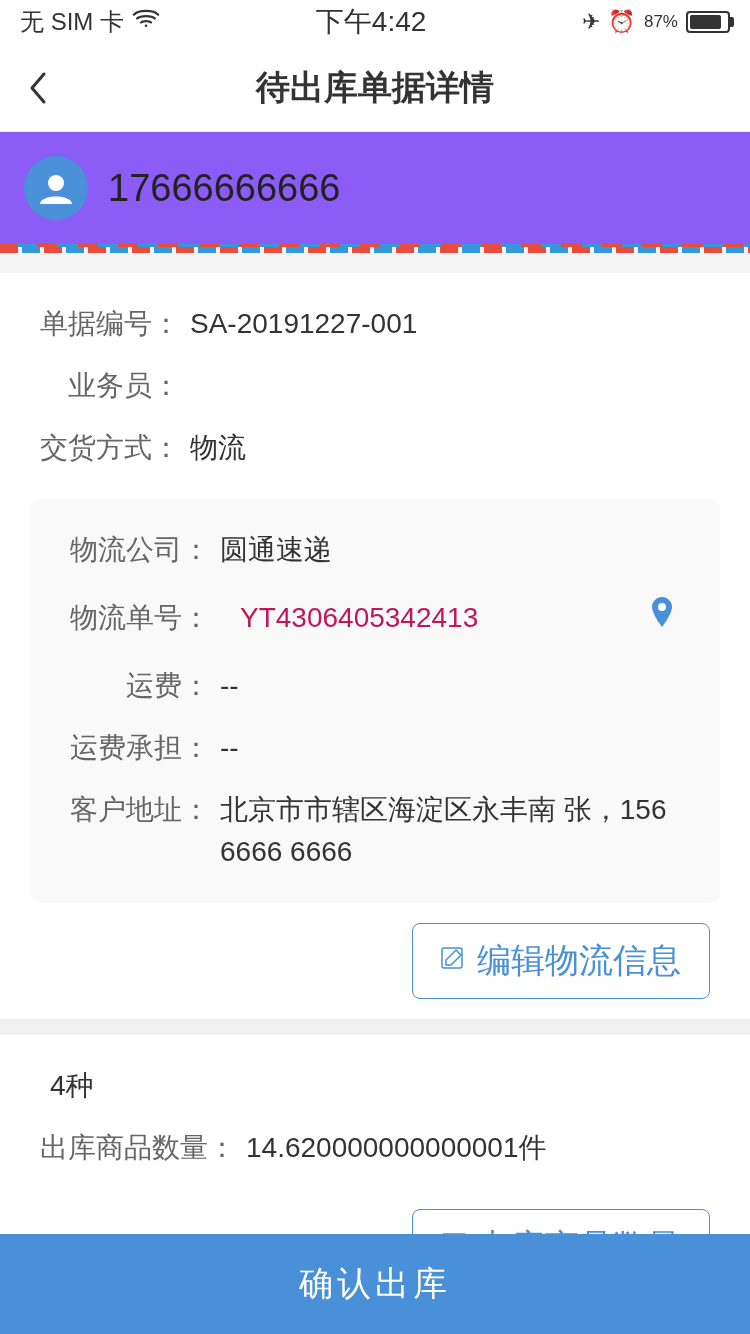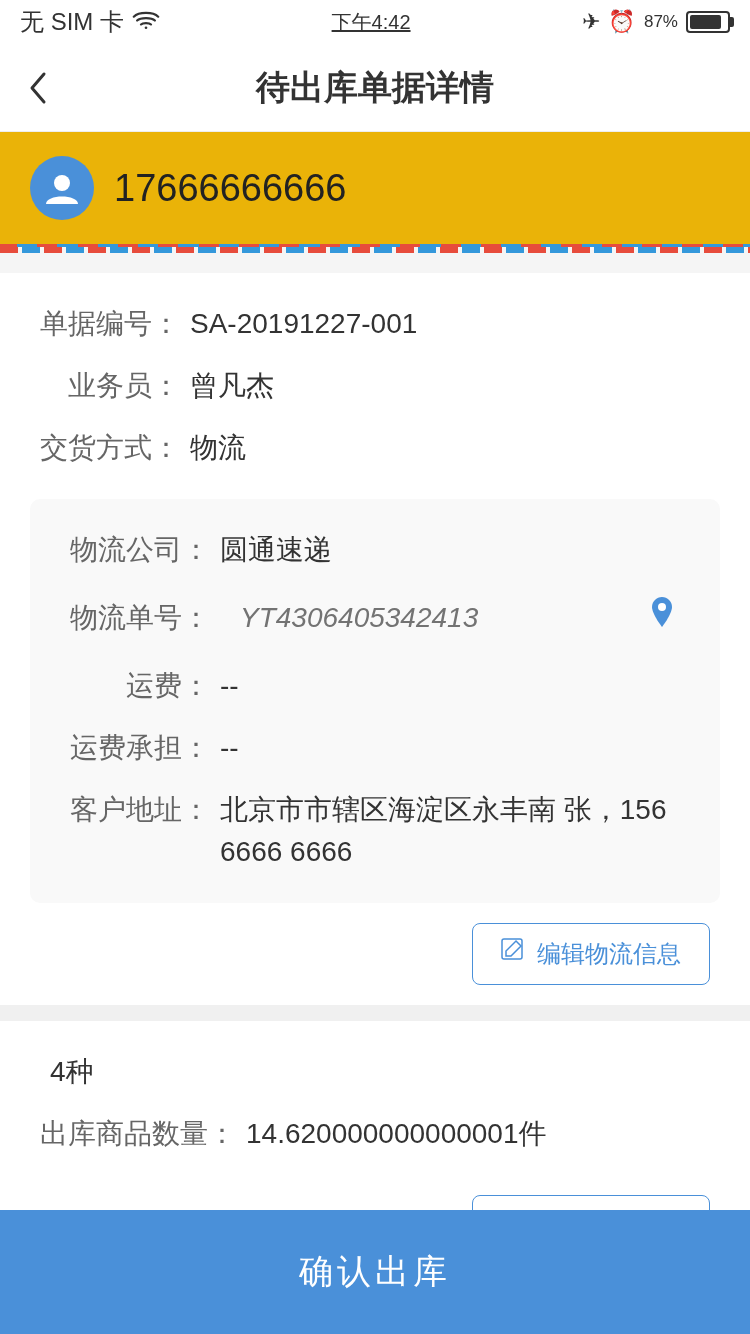--- a/index.html
+++ b/index.html
@@ -21,28 +21,26 @@
       background: #fff;
       display: flex;
       align-items: center;
       justify-content: space-between;
       padding: 0 20px;
       font-size: 24px;
       color: #333;
     }
     .status-left {
       display: flex;
-      align-items: center;
       gap: 8px;
       font-size: 24px;
     }
     .status-center {
-      font-size: 20px;
+      font-size: 28px;
       font-weight: 500;
-      text-decoration: underline;
     }
     .status-right {
       display: flex;
       align-items: center;
       gap: 8px;
       font-size: 24px;
     }
     .battery-bar {
       width: 44px;
       height: 22px;
@@ -92,22 +90,22 @@
       align-items: center;
     }
     .nav-title {
       font-size: 34px;
       font-weight: 600;
       color: #333;
     }
 
     
     .customer-header {
-      background: #eab308;
-      padding: 24px 30px;
+      background: #8b5cf6;
+      padding: 24px 24px;
       display: flex;
       align-items: center;
       gap: 20px;
       border-bottom: 3px solid transparent;
       border-image: repeating-linear-gradient(
         90deg,
         #e74c3c 0px, #e74c3c 20px,
         #3498db 20px, #3498db 40px
       ) 3;
     }
@@ -165,22 +163,21 @@
       min-width: 140px;
       text-align: right;
       flex-shrink: 0;
     }
     .info-value {
       color: #333;
       flex: 1;
       padding-left: 10px;
     }
     .info-value.blue-link {
-      color: #737373;
-      font-style: italic;
+      color: #be185d;
     }
 
     
     .logistics-card {
       background: #f9f9f9;
       border-radius: 10px;
       margin: 0 0 0 0;
       padding: 30px 40px;
     }
     .tracking-row {
@@ -199,21 +196,21 @@
       align-items: center;
       justify-content: flex-end;
       padding: 20px 40px;
       background: #fff;
     }
     .btn-outline {
       border: 1.5px solid #4a90d9;
       border-radius: 8px;
       padding: 14px 28px;
       color: #4a90d9;
-      font-size: 24px;
+      font-size: 34px;
       background: #fff;
       cursor: pointer;
       display: flex;
       align-items: center;
       gap: 10px;
     }
 
     
     .section-sep {
       height: 16px;
@@ -234,21 +231,21 @@
       padding: 20px 40px 30px;
       background: #fff;
     }
 
     
     .confirm-bar {
       position: fixed;
       bottom: 0;
       left: 0;
       width: 750px;
-      height: 124px;
+      height: 100px;
       background: #4a90d9;
       display: flex;
       align-items: center;
       justify-content: center;
       cursor: pointer;
     }
     .confirm-btn-text {
       color: #fff;
       font-size: 34px;
       font-weight: 500;
@@ -311,21 +308,20 @@
 
   <div class="dashed-divider"></div>
 
   <div class="section">
     <div class="info-row">
       <span class="info-label">单据编号：</span>
       <span class="info-value">SA-20191227-001</span>
     </div>
     <div class="info-row">
       <span class="info-label">业务员：</span>
-      <span class="info-value">曾凡杰</span>
     </div>
     <div class="info-row">
       <span class="info-label">交货方式：</span>
       <span class="info-value">物流</span>
     </div>
   </div>
 
   <div style="background:#fff; padding: 0 30px 0 30px; margin-top: 0;">
     <div class="logistics-card">
       <div class="info-row">

